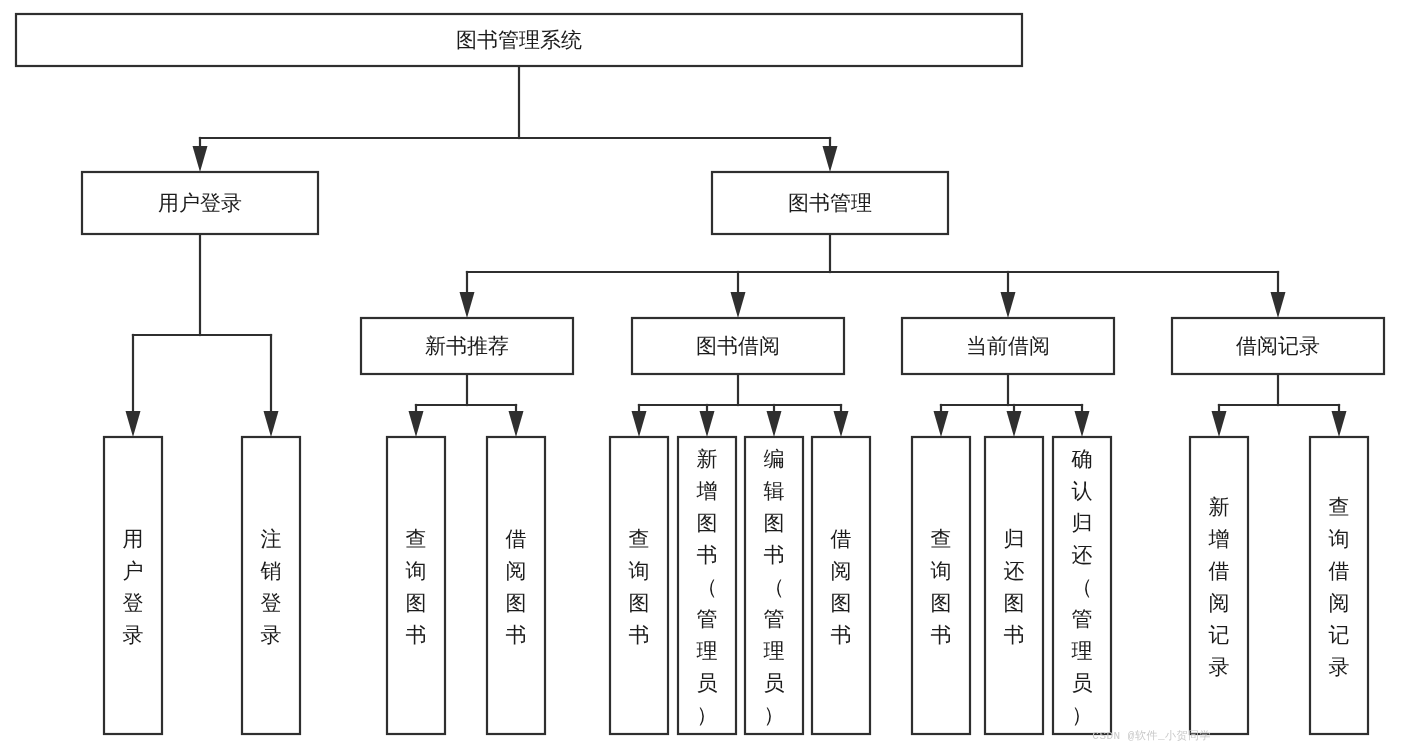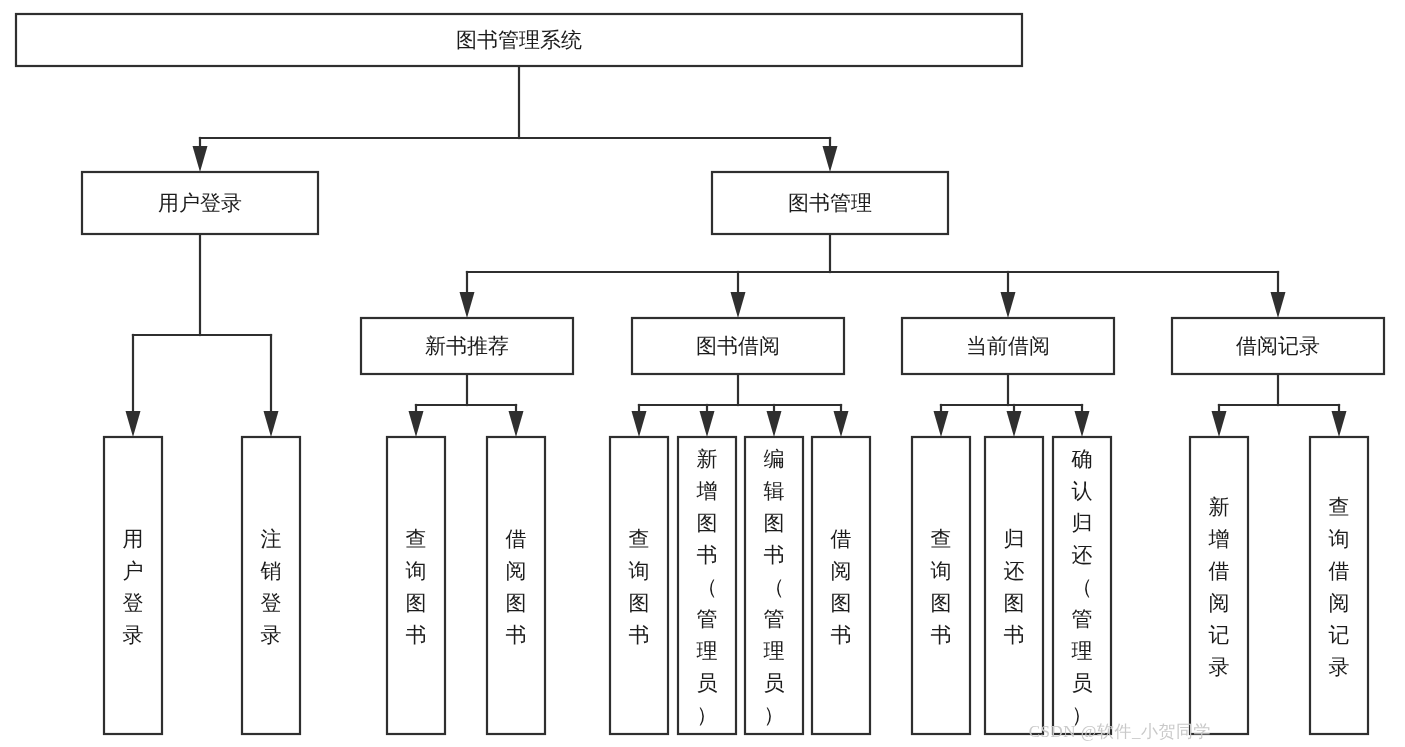--- a/index.html
+++ b/index.html
@@ -53,22 +53,22 @@
     stroke-linecap: square;
   }
   .connector-arrow {
     fill: #2f2f2f;
     stroke: none;
   }
   .watermark-text {
     position: absolute;
     right: 8px;
     bottom: 4px;
-    font-family: Liberation Serif, serif;
-    font-size: 17px;
+    font-family: Liberation Mono, monospace;
+    font-size: 11px;
     color: #c9c9c9;
     white-space: nowrap;
     letter-spacing: 0.5px;
     user-select: none;
   }
 </style>
 </head>
 <body>
 
 <div id="diagram-root">

